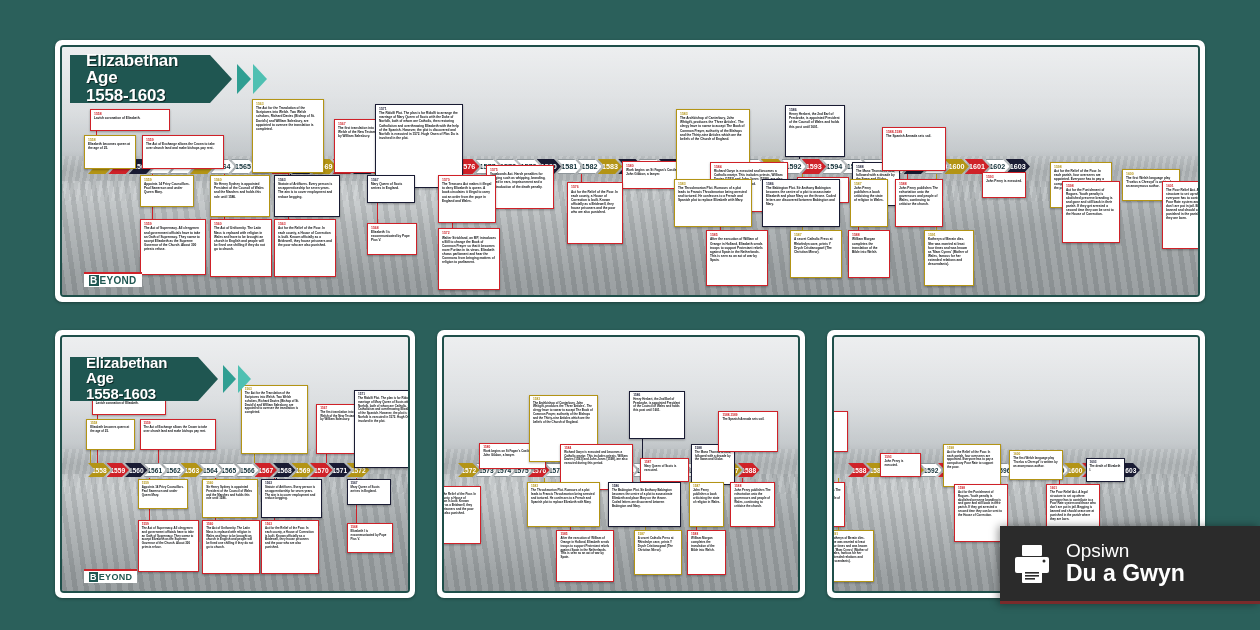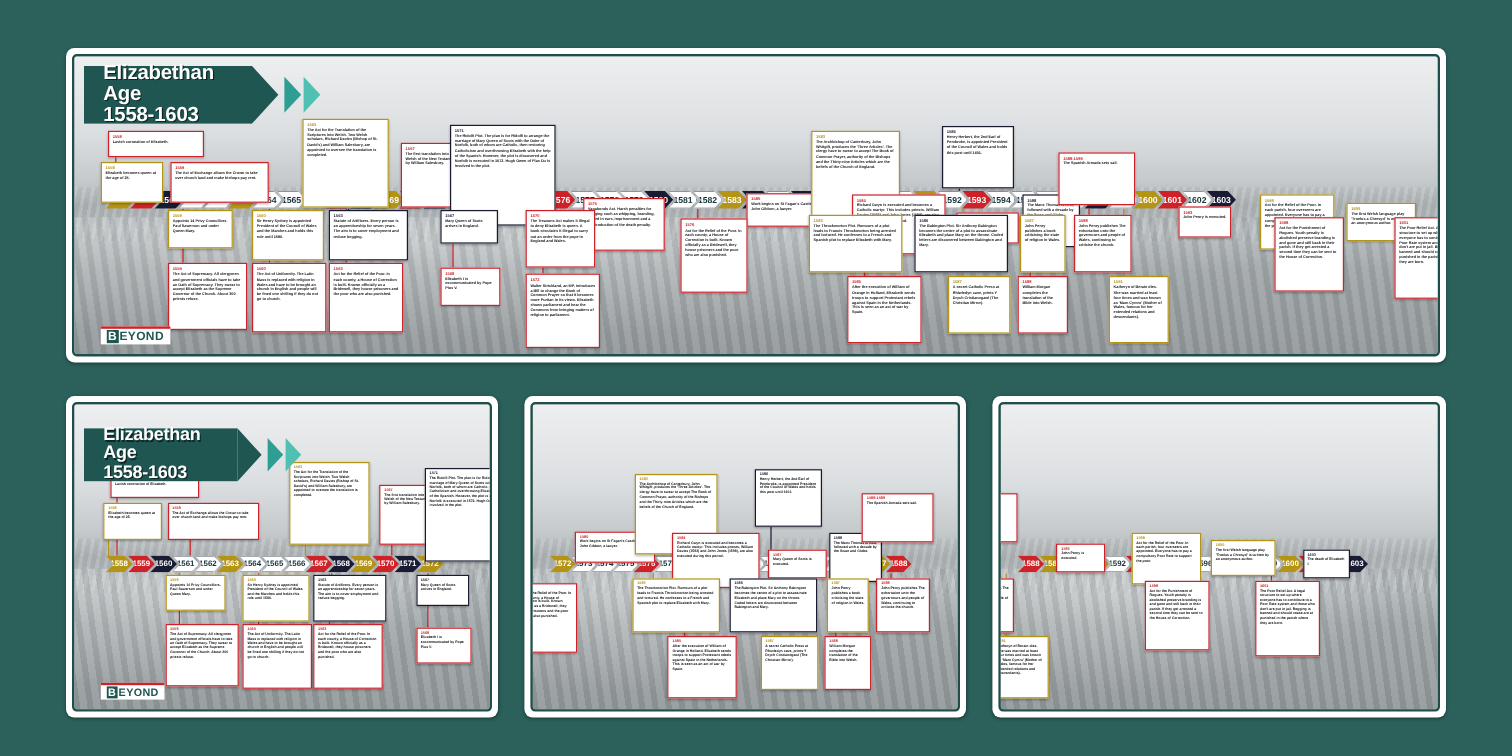--- a/index.html
+++ b/index.html
@@ -874,14 +874,35 @@
         </div>
         <div class="leader" style="left: 133.02px; width: 1px; background: rgb(207, 33, 40); top: 141px; height: 6.1336px;"></div>
         <div class="card " style="left: 212px; top: 147.134px; width: 53.94px; height: 63.24px;">
           <span class="card-year" style="font-size: 3.162px; line-height: 1.25;">1601</span>
           <span class="card-text" style="font-size: 2.9295px; line-height: 1.3; font-weight: bold;">The Poor Relief Act. A legal structure to set up where everyone has to contribute to a Poor Rate system and those who don't are put in jail. Begging is banned and should cease are at punished in the parish where they are born.</span>
         </div>
         <div class="leader" style="left: 225.02px; width: 1px; background: rgb(207, 33, 40); top: 141px; height: 6.1336px;"></div>
       </div>
   </div>
 
+  <div class="badge">
+    <div class="badge-icon">
+      <svg width="46" height="46" viewBox="0 0 46 46" aria-hidden="true">
+        <g fill="#ffffff">
+          <rect x="12" y="4" width="20" height="11" rx="1"></rect>
+          <rect x="5" y="16" width="34" height="16" rx="2"></rect>
+          <rect x="12" y="28" width="20" height="14" rx="1"></rect>
+        </g>
+        <g fill="#2b2b2b">
+          <rect x="15" y="31" width="14" height="1.6"></rect>
+          <rect x="15" y="34" width="14" height="1.6"></rect>
+          <rect x="15" y="37" width="10" height="1.6"></rect>
+          <circle cx="34" cy="20" r="1.5"></circle>
+        </g>
+      </svg>
+    </div>
+    <div class="badge-text">
+      <div class="badge-line1">Opsiwn</div>
+      <div class="badge-line2">Du a Gwyn</div>
+    </div>
+  </div>
 
 </div>
 
 </body></html>

